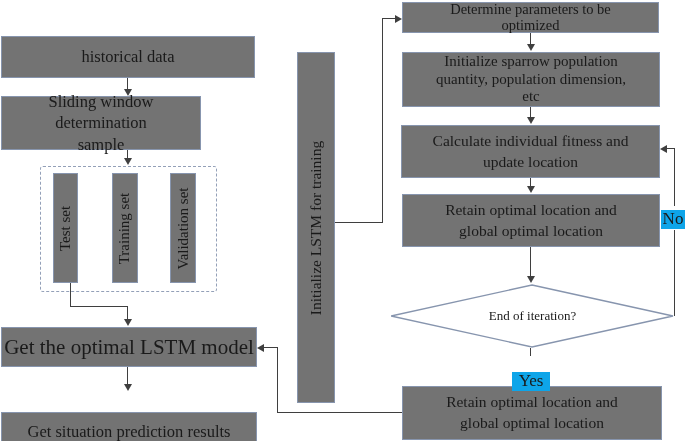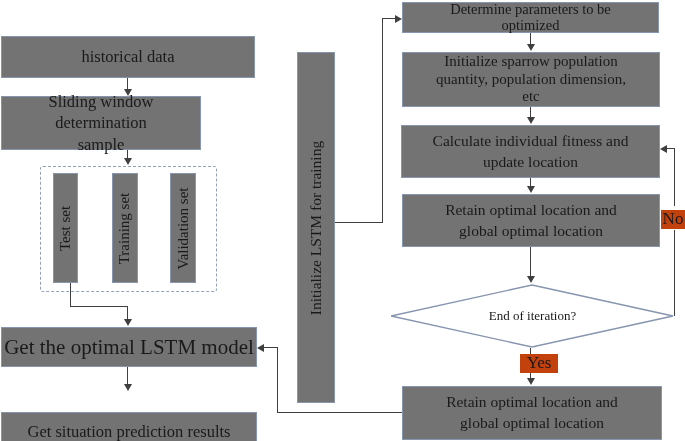--- a/index.html
+++ b/index.html
@@ -21,21 +21,21 @@
   .rot .box-label{
     transform:rotate(-90deg);white-space:nowrap;
   }
   .vline{position:absolute;width:1px;background:#3f3f3f;}
   .hline{position:absolute;height:1px;background:#3f3f3f;}
   .arr{position:absolute;width:0;height:0;}
   .arr.down{border-left:4px solid transparent;border-right:4px solid transparent;border-top:7px solid #3f3f3f;}
   .arr.right{border-top:4px solid transparent;border-bottom:4px solid transparent;border-left:7px solid #3f3f3f;}
   .arr.left{border-top:4px solid transparent;border-bottom:4px solid transparent;border-right:7px solid #3f3f3f;}
   .edge-label{
-    position:absolute;text-align:center;font-size:17px;background:#c2410c;
+    position:absolute;text-align:center;font-size:17px;background:#0ea5e9;
     line-height:1.1;
   }
   .diamond-wrap{position:absolute;left:391px;top:284px;width:283px;height:64px;}
   .diamond-wrap svg{position:absolute;left:0;top:0;}
   .diamond-label{
     position:absolute;left:0;top:0;width:100%;height:100%;
     display:flex;align-items:center;justify-content:center;font-size:13px;
   }
   
   #historical{left:1px;top:36px;width:254px;height:42px;font-size:16.5px;}
@@ -47,21 +47,21 @@
   #getmodel{left:1px;top:327px;width:256px;height:40px;font-size:21px;}
   #getresults{left:1px;top:392px;width:256px;height:40px;font-size:16.5px;margin-top:20px;}
   
   #initlstm{left:297px;top:52px;width:38px;height:351px;font-size:15.5px;}
   
   #determine{left:402px;top:2px;width:257px;height:31px;font-size:14.5px;line-height:1.05;}
   #sparrow{left:402px;top:52px;width:258px;height:55px;font-size:15px;line-height:1.16;}
   #calc{left:401px;top:125px;width:259px;height:53px;font-size:15.5px;line-height:1.35;}
   #retain1{left:402px;top:194px;width:258px;height:53px;font-size:15.5px;line-height:1.35;}
   #retain2{left:402px;top:386px;width:260px;height:54px;font-size:15.5px;line-height:1.35;}
-  #yes-label{left:512px;top:354px;width:38px;margin-left:8px;}
+  #yes-label{left:512px;top:372px;width:38px;}
   #no-label{left:661px;top:210px;width:24px;}
 </style>
 </head>
 <body>
 
 <div id="canvas">
 
   <div class="box" id="historical">
     <span class="box-label">historical data</span>
   </div>

